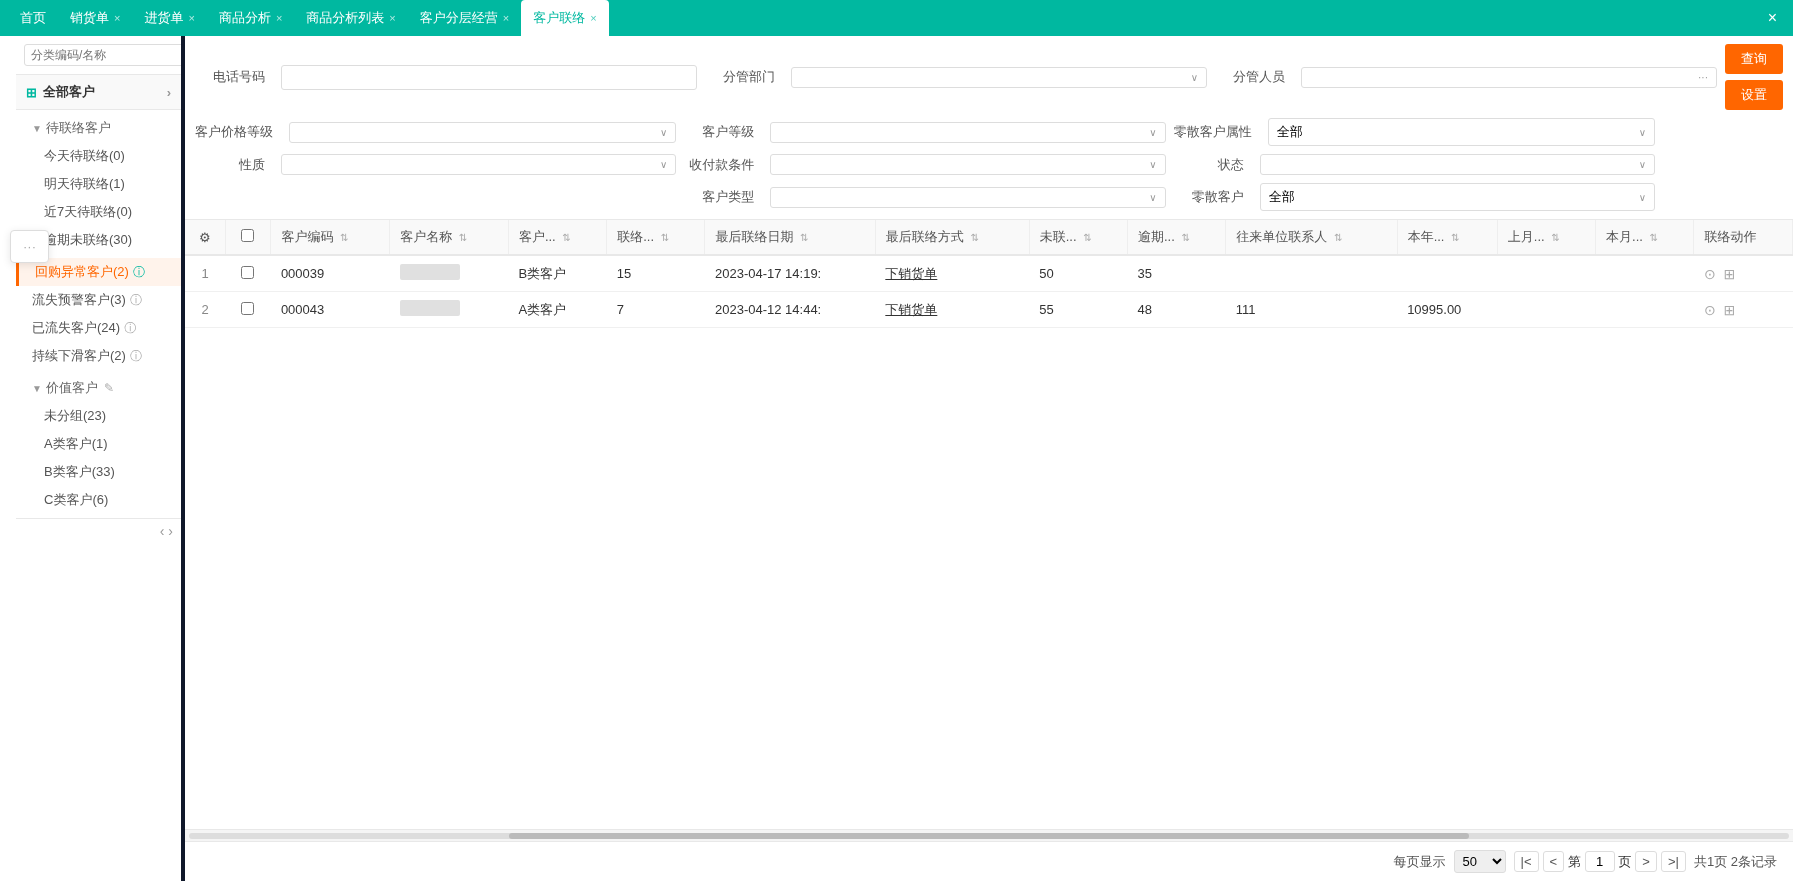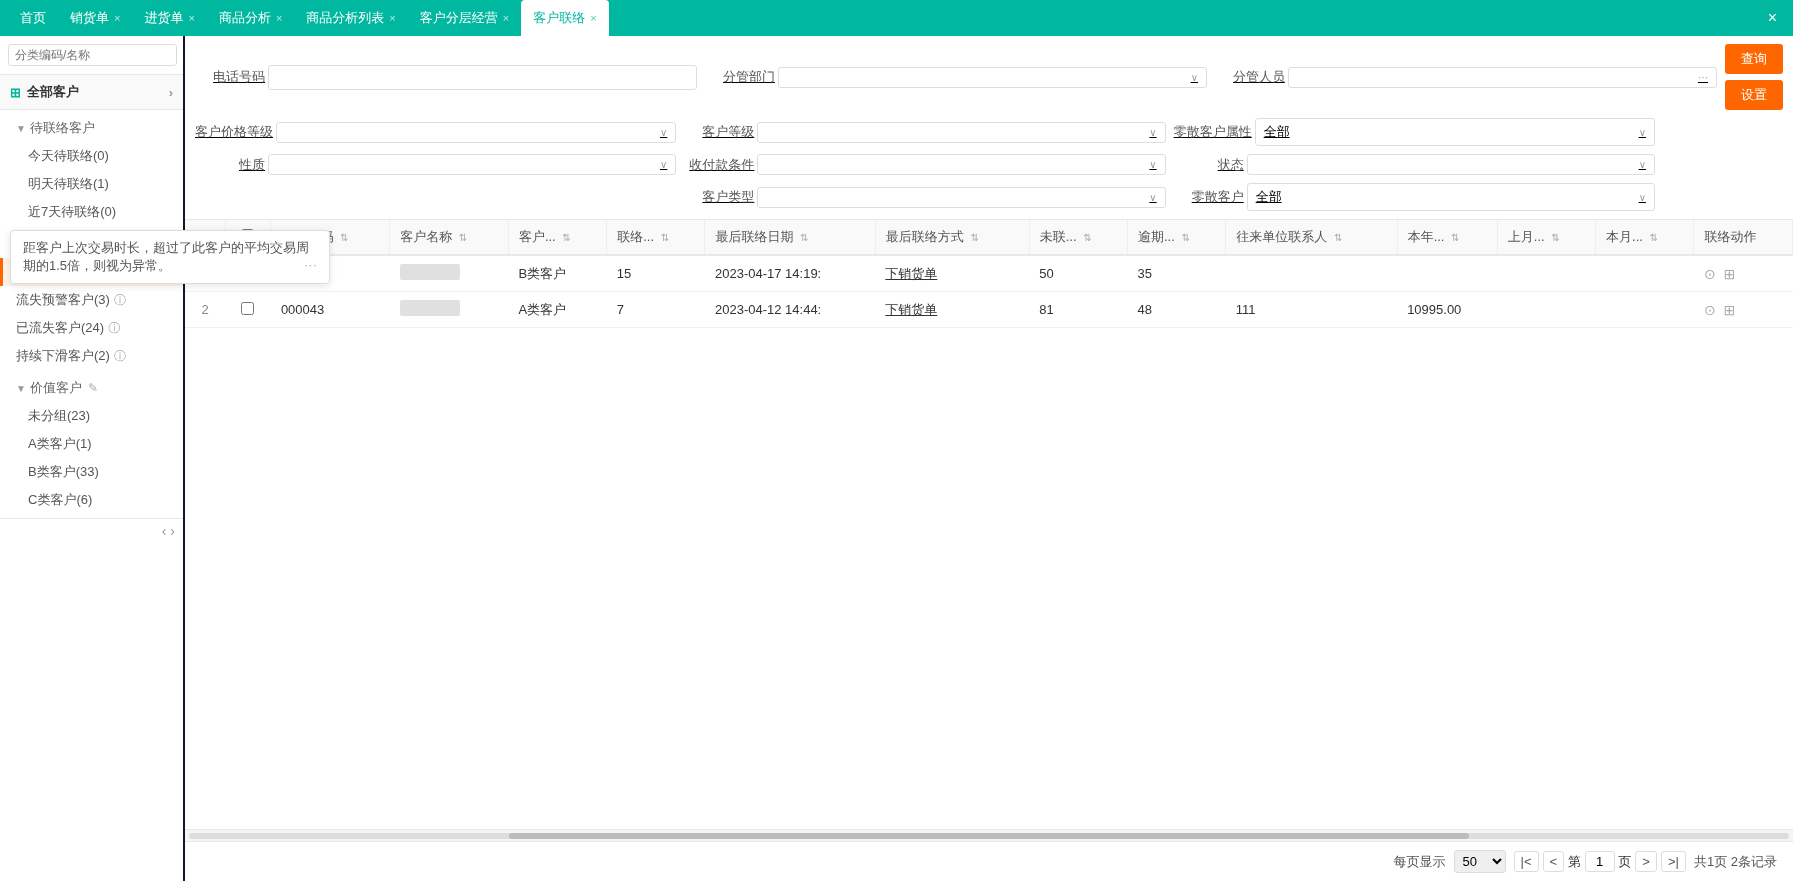--- a/index.html
+++ b/index.html
@@ -33,24 +33,25 @@
     .main-layout {
       display: flex;
       height: calc(881px - 36px);
     }
 
     
     .sidebar {
       width: 185px;
       min-width: 185px;
       background: white;
-      border-right: 2px solid #0f172a;
+      border-right: 4px solid #0f172a;
       display: flex;
       flex-direction: column;
       overflow-y: auto;
+      padding-left: 16px;
     }
     .sidebar-search {
       display: flex;
       align-items: center;
       padding: 8px;
       border-bottom: 1px solid #e8e8e8;
     }
     .sidebar-search input {
       flex: 1;
       border: 1px solid #ddd;
@@ -171,22 +172,21 @@
       display: flex;
       align-items: center;
       gap: 8px;
       margin-bottom: 8px;
     }
     .filter-row:last-child { margin-bottom: 0; }
     .filter-cell {
       display: flex;
       align-items: center;
       flex: 1;
-      gap: 3px;
-      text-decoration: underline;
+      gap: 16px;
     }
     .filter-label {
       color: #555;
       font-size: 13px;
       white-space: nowrap;
       min-width: 70px;
       text-align: right;
     }
     .filter-select {
       flex: 1;
@@ -444,21 +444,20 @@
       </div>
     </div>
 
     <div class="sidebar-bottom">
       <span class="nav-arrow">‹</span>
       <span class="nav-arrow">›</span>
     </div>
   </div>
 
   <div class="tooltip-box">
-    <span>距客户上次交易时长，超过了此客户的平均交易周期的1.5倍，则视为异常。</span>
     <span style="float:right;color:#aaa;cursor:pointer;">···</span>
   </div>
 
   <div class="content-area">
 
 
     <div class="filter-form">
 
       <div class="filter-row">
         <div class="filter-cell">
@@ -647,21 +646,21 @@
     <td>2</td>
     <td class="checkbox-cell"><input type="checkbox" style=""></td>
     <td>000043</td>
     <td class="name-cell">
       <span style="display:inline-block;width:60px;height:16px;background:#e0e0e0;border-radius:2px;"></span>
     </td>
     <td>A类客户</td>
     <td>7</td>
     <td>2023-04-12 14:44:</td>
     <td><span class="link-text">下销货单</span></td>
-    <td>81</td>
+    <td>55</td>
     <td>48</td>
     <td>111</td>
     <td>10995.00</td>
     <td></td>
     <td></td>
     <td>
       <div class="action-icons">
         <span class="action-icon">⊙</span>
         <span class="action-icon">⊞</span>
       </div>

